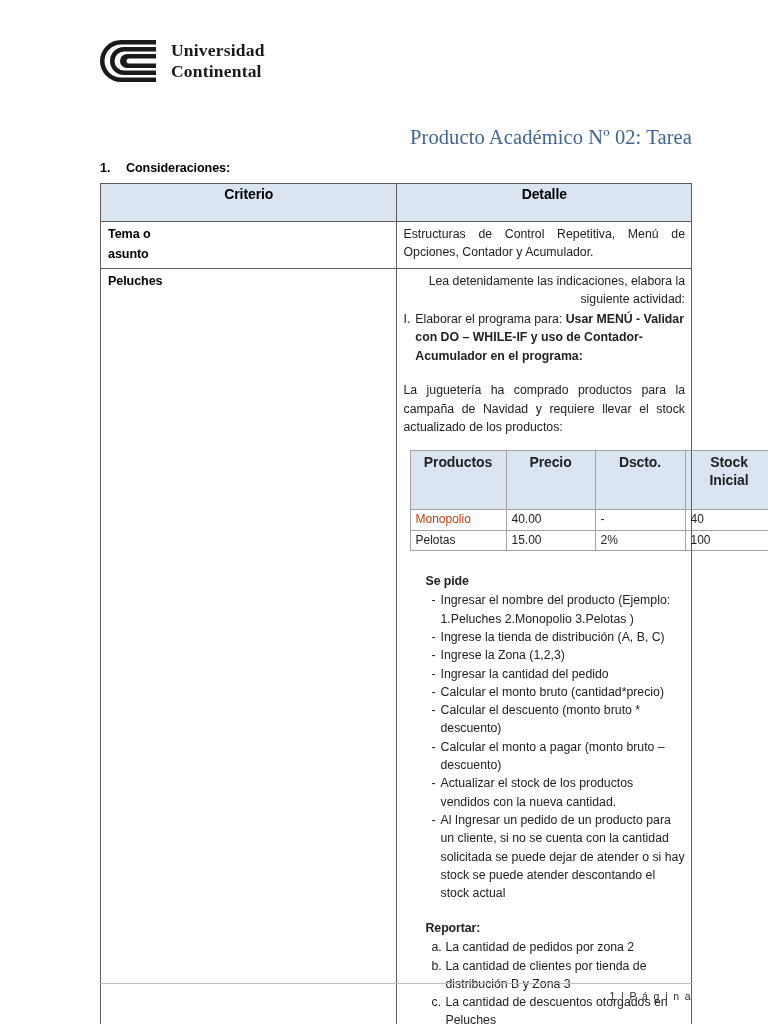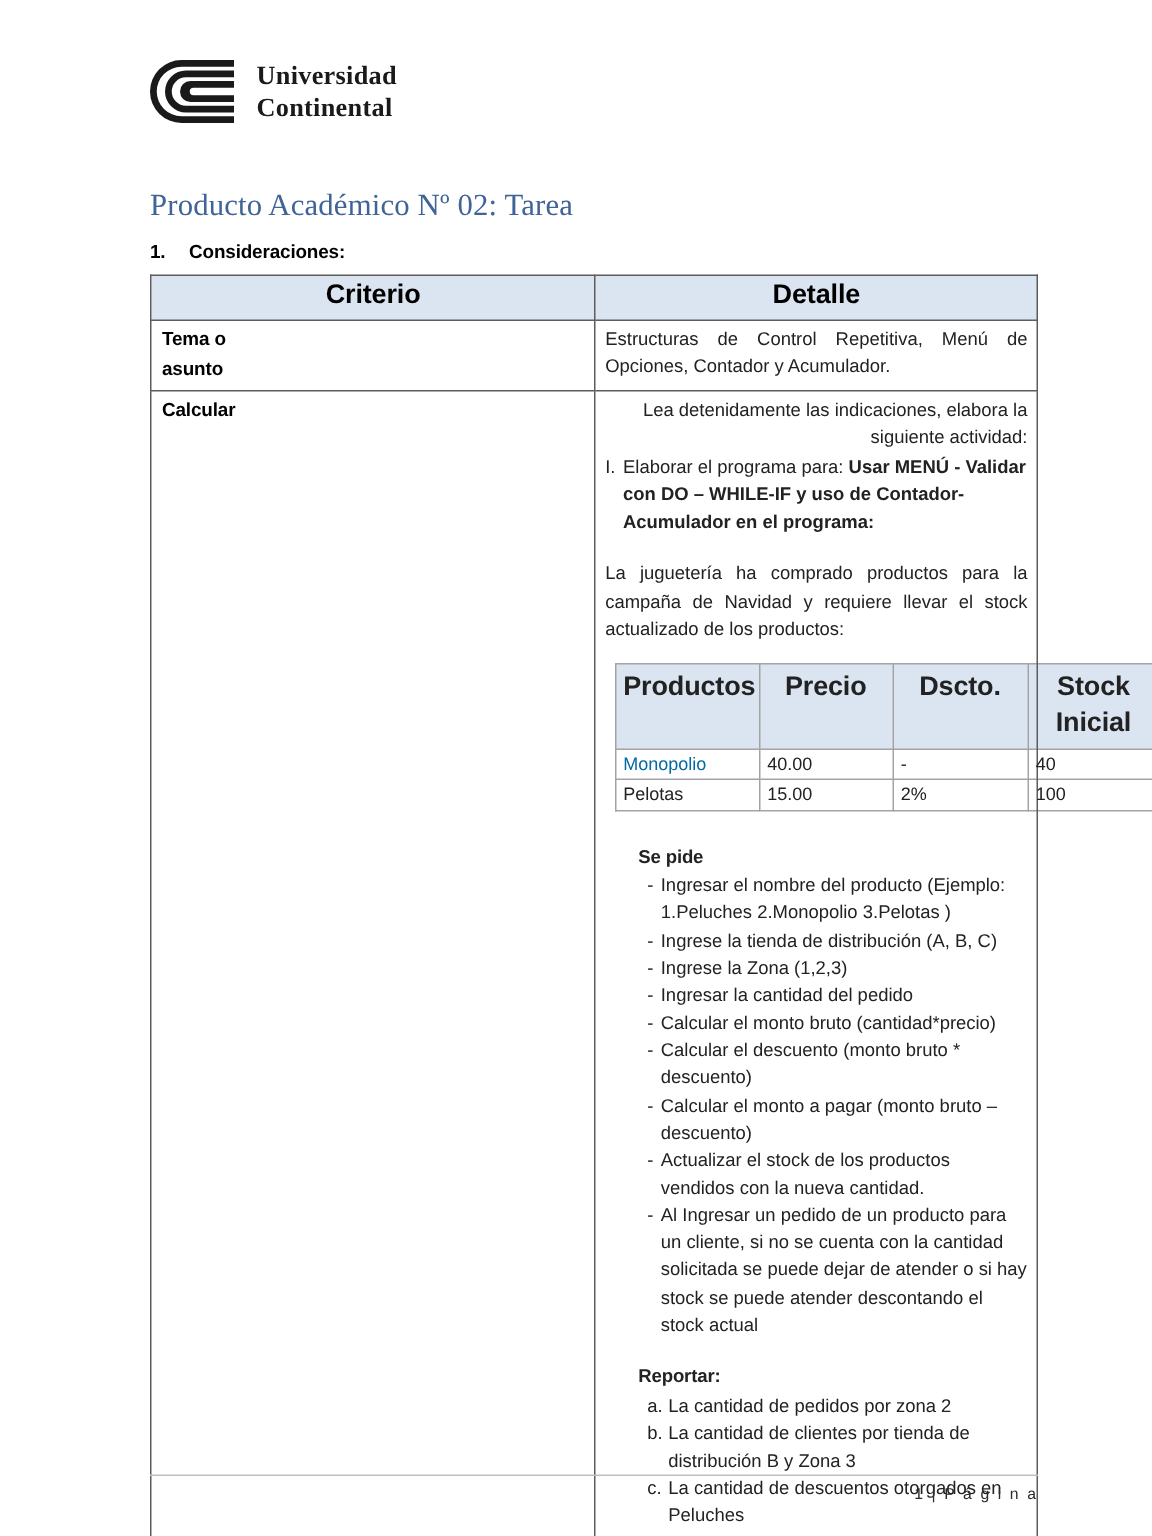--- a/index.html
+++ b/index.html
@@ -44,21 +44,21 @@
     font-size: 17.5px;
     line-height: 1.22;
     color: #1a1a1a;
     letter-spacing: .2px;
   }
   .logo-words span { display: block; }
 
   
   .doc-title {
     margin-top: 34px;
-    text-align: left;
+    text-align: right;
     font-family: "Liberation Serif", serif;
     font-size: 20.5px;
     font-weight: 400;
     color: #3f6495;
     letter-spacing: .1px;
   }
 
   
   .section-heading {
     margin-top: 12px;
@@ -80,23 +80,23 @@
   table.criteria th,
   table.criteria td {
     border: 1px solid #5c5c5c;
     vertical-align: top;
     padding: 3px 6px 4px 7px;
   }
   table.criteria thead th {
     background: #dbe5f1;
     text-align: center;
     font-weight: 700;
-    font-size: 18px;
+    font-size: 14px;
     padding-top: 2px;
-    padding-bottom: 6px;
+    padding-bottom: 19px;
     letter-spacing: -.1px;
   }
   td.crit-label {
     width: 108px;
     font-weight: 700;
     font-size: 12.6px;
     line-height: 1.55;
     letter-spacing: -.1px;
   }
   td.crit-body {
@@ -169,21 +169,21 @@
     flex: 0 0 9px;
     width: 9px;
   }
   ul.letterlist > li > .marker {
     flex: 0 0 14px;
     width: 14px;
   }
   ul.dashlist > li > .txt,
   ul.letterlist > li > .txt { flex: 1 1 auto; }
 
-  .mono-soft { color: #0369a1; }
+  .mono-soft { color: #c2410c; }
 
   
   .footer {
     position: absolute;
     left: 88px;
     right: 88px;
     bottom: 22px;
   }
   .footer-rule {
     border-top: 1px solid #bfbfbf;
@@ -234,21 +234,21 @@
           <div>Tema o</div>
           <div>asunto</div>
         </td>
         <td class="crit-body tema-body">
           <p class="justify">Estructuras de Control Repetitiva, Menú de Opciones, Contador y Acumulador.</p>
         </td>
       </tr>
 
       <tr>
         <td class="crit-label">
-          <div>Calcular</div>
+          <div>Peluches</div>
         </td>
         <td class="crit-body enunciado-body">
 
           <p class="lead">Lea detenidamente las indicaciones, elabora la siguiente actividad:</p>
 
           <div class="roman-item">
             <span class="rlabel">I.</span>
             <span class="rtext"><span>Elaborar el programa para: </span><span class="b">Usar MENÚ - Validar con DO – WHILE-IF y uso de Contador-Acumulador en el programa:</span></span>
           </div>
 

